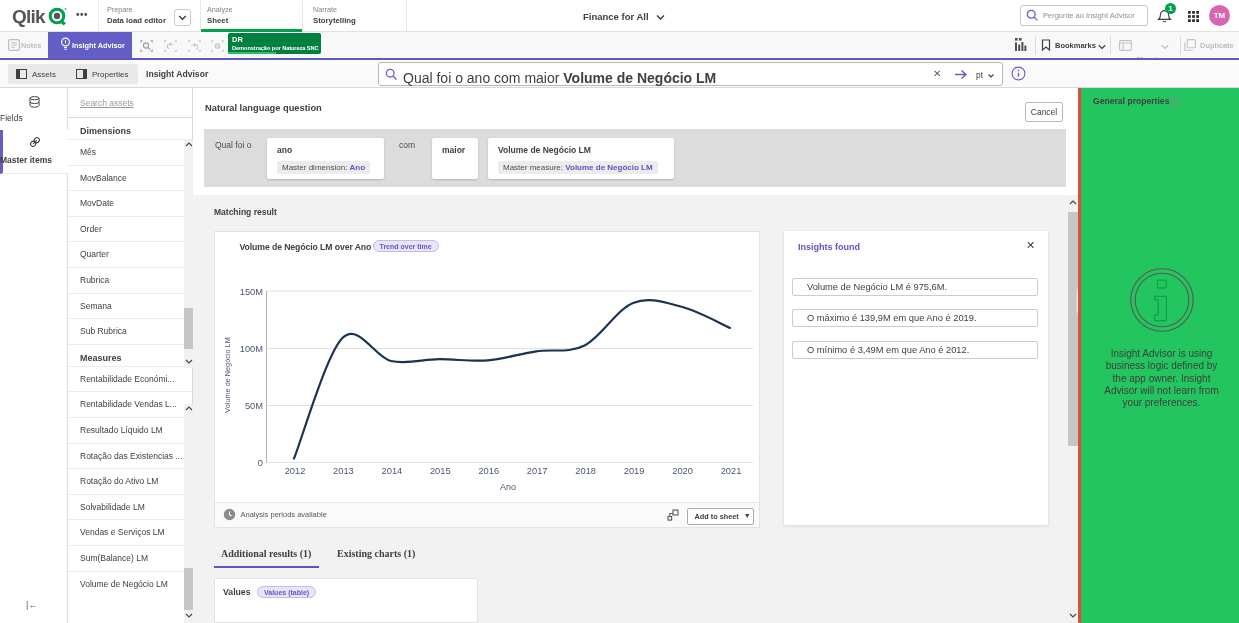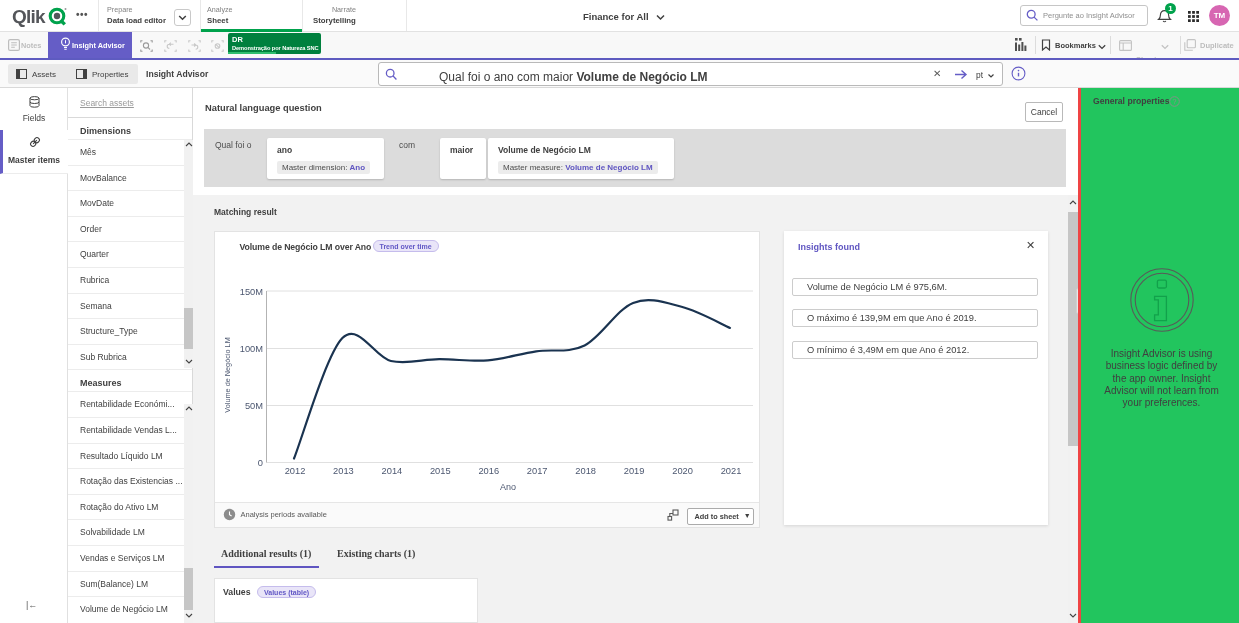--- a/index.html
+++ b/index.html
@@ -21,21 +21,21 @@
 #drbadge .t2 { font-size:5.7px; letter-spacing:-0.1px; line-height:8px; padding-left:4px; white-space:nowrap; font-weight:bold;}
 #drbar { left:228px; top:20px; width:48px; height:2px; background:#2ebd6e; position:absolute;}
 .tbright { font-size:7.5px; font-weight:bold; color:#404040; }
 .tbright.dis { color:#bcbcbc; }
 .vsep { position:absolute; top:4px; width:1px; height:18px; background:#dcdcdc; }
 #subhdr { left:0; top:60px; width:1239px; height:28px; background:#fafafa; border-bottom:1px solid #d9d9d9; }
 .graybtn { position:absolute; top:4px; height:20px; background:#e9e9e9; border-radius:2px; font-size:8px; color:#404040; display:flex; align-items:center; }
 #searchbar { left:378px; top:2px; width:625px; height:24px; background:#fff; border:1px solid #b9b9b9; border-radius:3px; position:absolute;}
 #leftrail { left:0; top:88px; width:68px; height:535px; background:#fff; border-right:1px solid #e0e0e0; }
 #mi-sel { position:absolute; left:0; top:42px; width:68px; height:44px; background:#fff; border-left:3px solid #655dc6; border-bottom:1px solid #ececec;}
-.railtxt { position:absolute; width:68px; text-align:center; font-size:8.5px; color:#404040; }
+.railtxt { position:absolute; width:68px; text-align:left; font-size:8.5px; color:#404040; }
 #assets { left:68px; top:88px; width:125px; height:535px; background:#fff; border-right:1px solid #d9d9d9; }
 .alist div.item { height:25.6px; line-height:25.6px; border-bottom:1px solid #ececec; padding-left:12px; font-size:8.5px; color:#404040; white-space:nowrap; overflow:hidden;}
 .ahdr { font-size:9px; font-weight:bold; color:#404040; padding-left:12px; }
 .sbar { position:absolute; width:9px; background:#f1f1f1; }
 .sthumb { position:absolute; width:9px; background:#c6c6c6; }
 .sarrow { position:absolute; width:9px; font-size:6px; color:#555; text-align:center; }
 #main { left:193px; top:88px; width:885px; height:535px; background:#f2f2f2; }
 #nlq { position:absolute; left:0; top:0; width:885px; height:107px; background:#fff; }
 #tokenband { position:absolute; left:11px; top:41px; width:862px; height:58px; background:#dcdcdc; }
 .tok { position:absolute; top:9px; height:41px; background:#fff; border-radius:2px; box-shadow:0 1px 2px rgba(0,0,0,.18);}
@@ -76,21 +76,21 @@
       <div class="lg">Data load editor</div>
   </div>
   <div id="prepbox"><svg width="15" height="15" viewBox="0 0 15 15">
         <path d="M4.2 6 l3.3 3.3 L10.8 6" fill="none" stroke="#404040" stroke-width="1.5"></path>
       </svg></div>
   <div class="abs navtab" style="left:207px;top:5px;">
     <div class="sm">Analyze</div>
       <div class="lg">Sheet</div>
   </div>
   <div id="greenline"></div>
-  <div class="abs navtab" style="left:313px;top:5px;text-align:right;">
+  <div class="abs navtab" style="left:313px;top:5px;">
     <div class="sm">Narrate</div>
       <div class="lg">Storytelling</div>
   </div>
   <div class="abs" style="left:583px;top:11px;font-size:9.5px;font-weight:bold;">Finance for All</div>
   <svg class="abs" style="left:655px;top:12px;" width="11" height="11" viewBox="0 0 11 11">
       <path d="M2 3.5 l3.5 3.5 3.5-3.5" fill="none" stroke="#404040" stroke-width="1.5"></path>
     </svg>
   <div class="abs" style="left:1020px;top:5px;width:128px;height:21px;border:1px solid #c6c6c6;border-radius:3px;background:#fff;"></div>
   <svg class="abs" style="left:1026px;top:9px;" width="13" height="13" viewBox="0 0 13 13">
       <circle cx="5.2" cy="5.2" r="3.9" fill="none" stroke="#655dc6" stroke-width="1.3"></circle>
@@ -212,21 +212,21 @@
     <svg style="margin:0 5px 0 8px;" width="11" height="10" viewBox="0 0 11 10">
         <rect x="0.5" y="0.5" width="10" height="9" fill="none" stroke="#404040" stroke-width="1"></rect>
         <rect x="7" y="1" width="3" height="8" fill="#404040"></rect>
       </svg>Properties</div>
   <div class="abs" style="left:146px;top:9px;font-size:8.6px;font-weight:bold;">Insight Advisor</div>
   <div class="abs" id="searchbar">
     <svg class="abs" style="left:6px;top:5px;" width="13" height="13" viewBox="0 0 14 14">
         <circle cx="5.6" cy="5.6" r="4.1" fill="none" stroke="#655dc6" stroke-width="1.4"></circle>
         <path d="M8.7 8.7 L12.3 12.3" stroke="#655dc6" stroke-width="1.4"></path>
       </svg>
-    <div class="abs" style="left:24px;top:7px;font-size:12px;color:#404040;margin-left:36px;">Qual foi o ano com maior <span class="b">Volume de Negócio LM</span></div>
+    <div class="abs" style="left:24px;top:7px;font-size:14px;color:#404040;">Qual foi o ano com maior <span class="b">Volume de Negócio LM</span></div>
     <div class="abs" style="left:554px;top:5px;font-size:10px;color:#595959;">✕</div>
     <svg class="abs" style="left:575px;top:6px;" width="14" height="11" viewBox="0 0 14 11">
         <path d="M1 5.5 h11 M7.5 1.5 l4.5 4 -4.5 4" fill="none" stroke="#655dc6" stroke-width="1.4"></path>
       </svg>
     <div class="abs" style="left:597px;top:7px;font-size:8.4px;color:#404040;">pt</div>
     <svg class="abs" style="left:608px;top:9px;" width="8" height="8" viewBox="0 0 8 8">
         <path d="M1.5 2.5 l2.5 2.5 2.5-2.5" fill="none" stroke="#404040" stroke-width="1.2"></path>
       </svg>
   </div>
   <svg class="abs" style="left:1011px;top:6px;" width="15" height="15" viewBox="0 0 15 15">
@@ -260,21 +260,20 @@
     </div>
   <div class="ahdr" style="padding-top:8px;height:22px;border-bottom:1px solid #ececec;">Dimensions</div>
   <div class="alist">
     <div class="item">Mês</div>
       <div class="item">MovBalance</div>
       <div class="item">MovDate</div>
     <div class="item">Order</div>
       <div class="item">Quarter</div>
       <div class="item">Rubrica</div>
     <div class="item">Semana</div>
-      <div class="item">Structure_Type</div>
       <div class="item">Sub Rubrica</div>
   </div>
   <div class="ahdr" style="padding-top:8px;height:22px;border-bottom:1px solid #ececec;">Measures</div>
   <div class="alist">
     <div class="item">Rentabilidade Económi...</div>
       <div class="item">Rentabilidade Vendas L...</div>
     <div class="item">Resultado Líquido LM</div>
       <div class="item">Rotação das Existencias ...</div>
     <div class="item">Rotação do Ativo LM</div>
       <div class="item">Solvabilidade LM</div>
@@ -303,21 +302,21 @@
   <div id="nlq">
     <div class="abs b" style="left:12px;top:15px;font-size:9.3px;">Natural language question</div>
     <div id="cancelbtn">Cancel</div>
     <div id="tokenband">
       <div class="abs" style="left:11px;top:11px;font-size:8.5px;color:#4d4d4d;">Qual foi o</div>
       <div class="tok" style="left:63px;width:117px;">
         <div class="tt">ano</div>
         <div class="tokpill">Master dimension: <span class="purp">Ano</span></div>
       </div>
       <div class="abs" style="left:195px;top:11px;font-size:8.5px;color:#4d4d4d;">com</div>
-      <div class="tok" style="left:228px;width:46px;margin-left:8px;">
+      <div class="tok" style="left:228px;width:46px;">
           <div class="tt">maior</div>
         </div>
       <div class="tok" style="left:284px;width:186px;">
         <div class="tt">Volume de Negócio LM</div>
         <div class="tokpill">Master measure: <span class="purp">Volume de Negócio LM</span></div>
       </div>
     </div>
   </div>
   <div class="abs b" style="left:21px;top:119px;font-size:8.5px;">Matching result</div>
   <div id="card">

